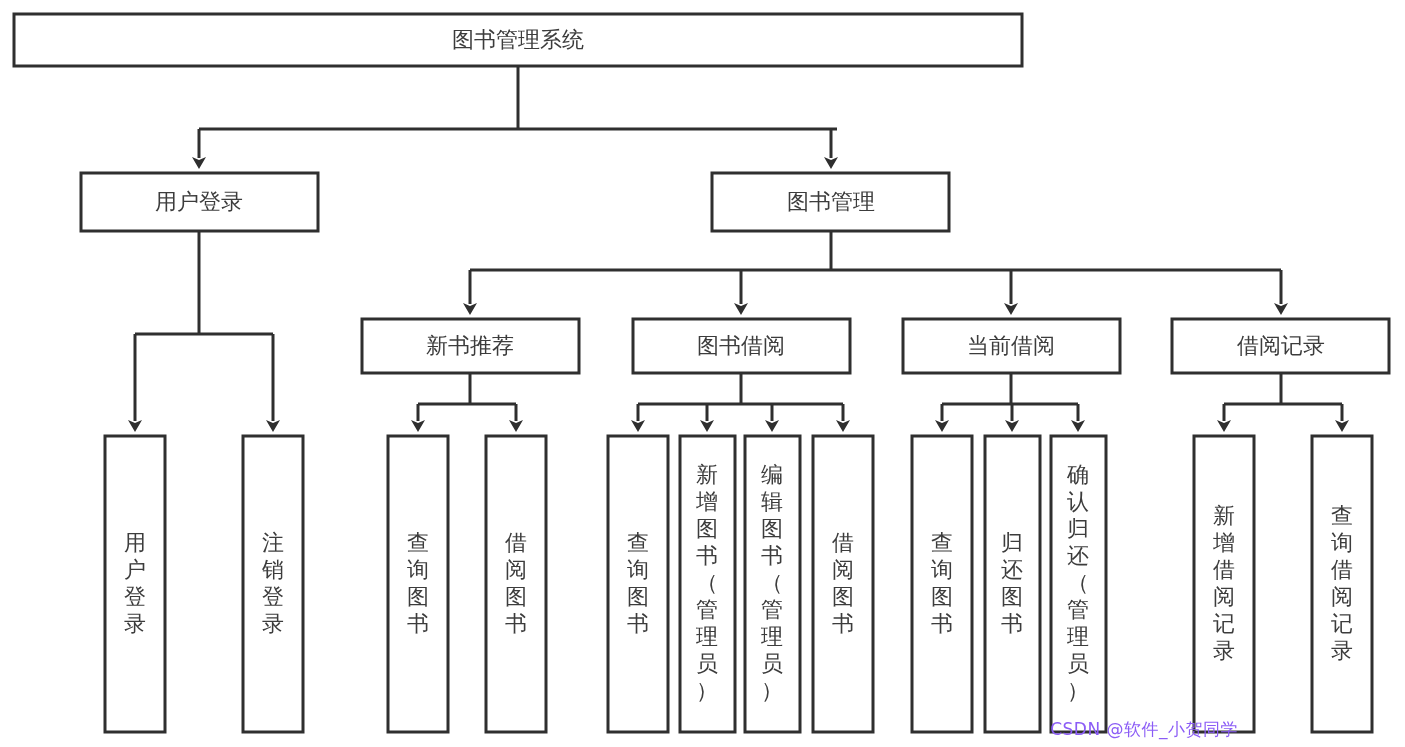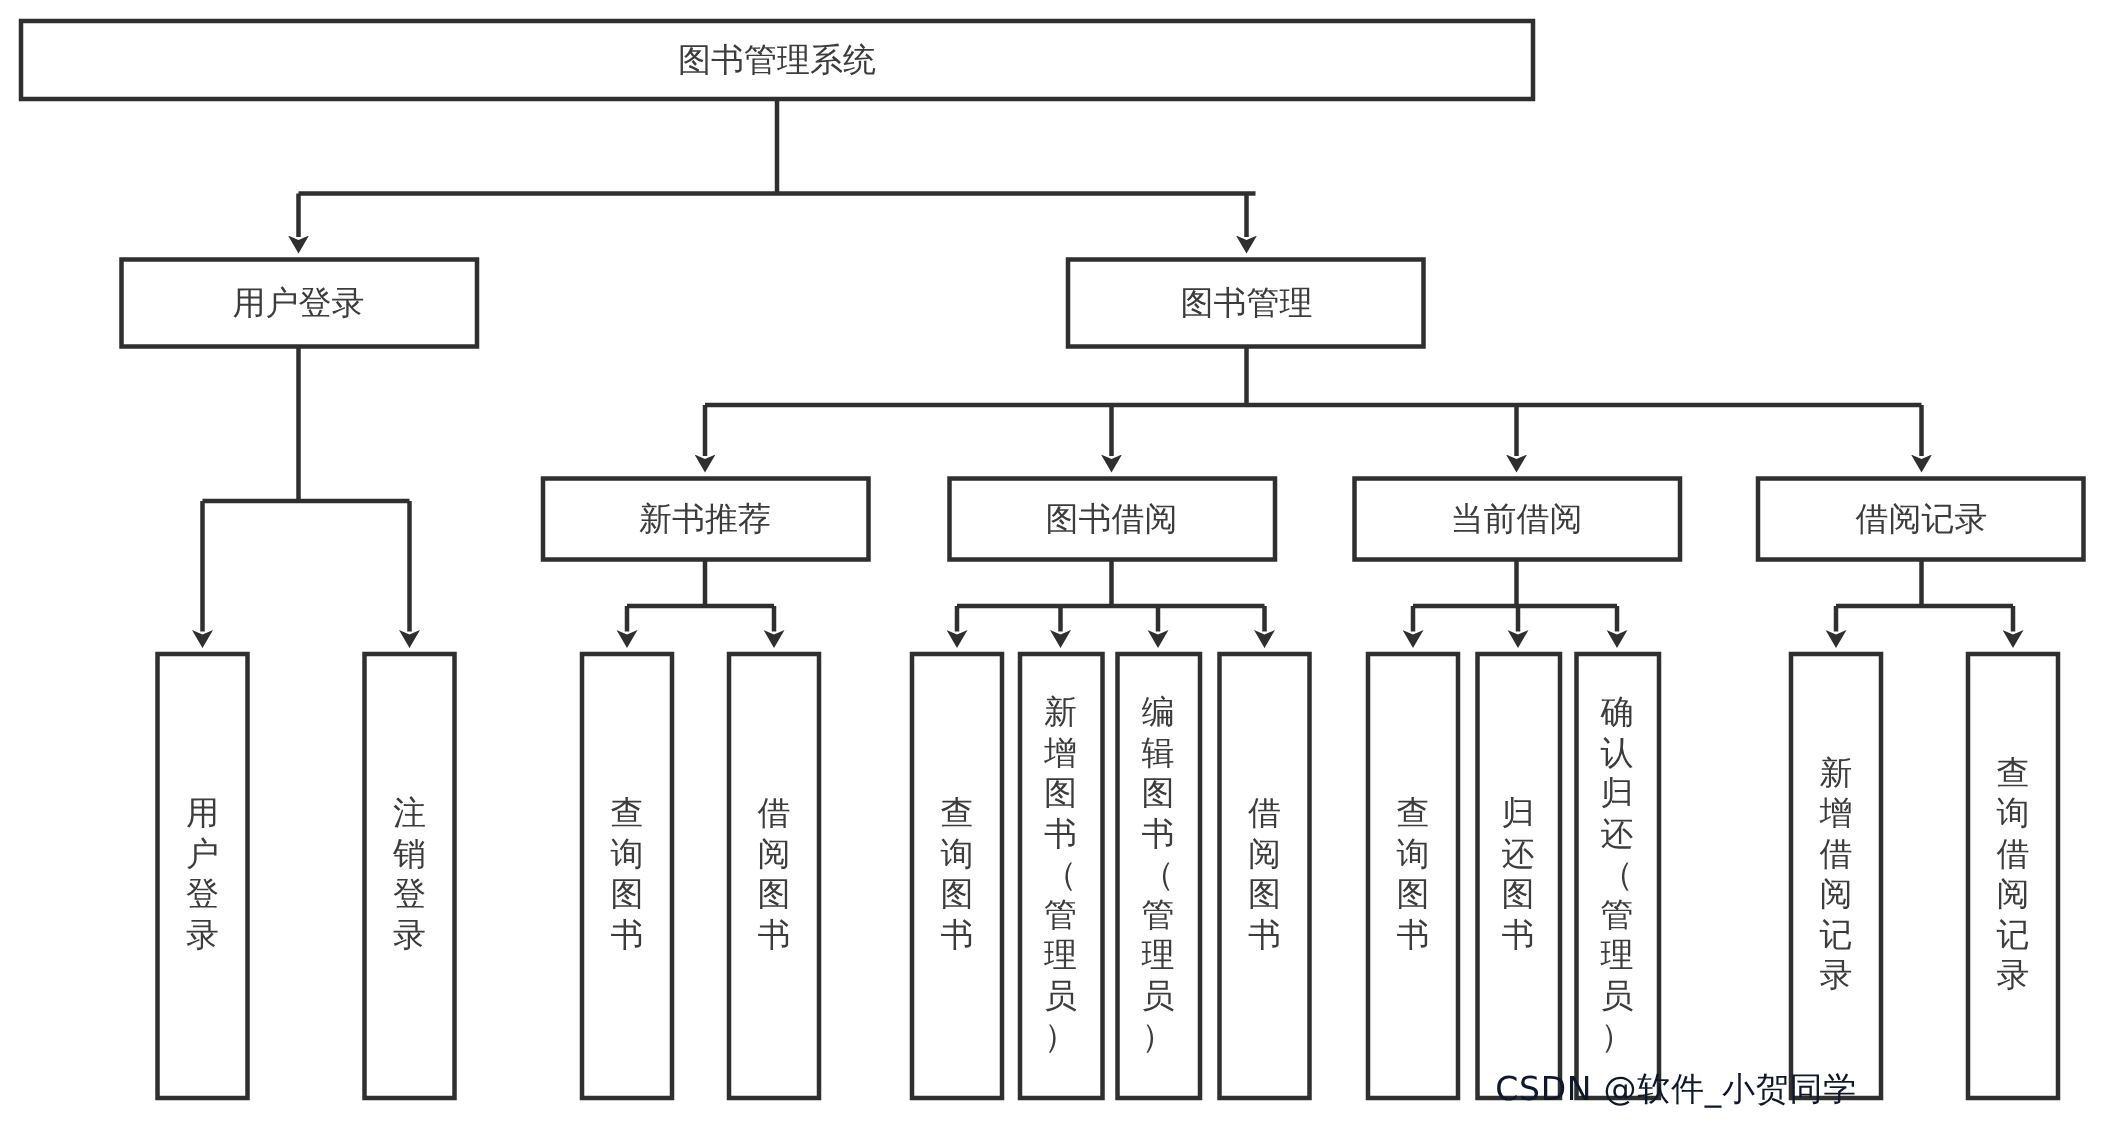--- a/index.html
+++ b/index.html
@@ -52,22 +52,22 @@
   }
   .arrow-head {
     fill: #2f2f2f;
     stroke: none;
   }
   .watermark {
     position: absolute;
     right: 10px;
     bottom: 6px;
     font-family: "DejaVu Sans", "Liberation Sans", sans-serif;
-    font-size: 22px;
-    color: #0f172a;
+    font-size: 17px;
+    color: #8b5cf6;
     letter-spacing: 0.5px;
     white-space: nowrap;
     user-select: none;
   }
 </style>
 </head>
 <body>
 
 <div id="diagram-root">
 

